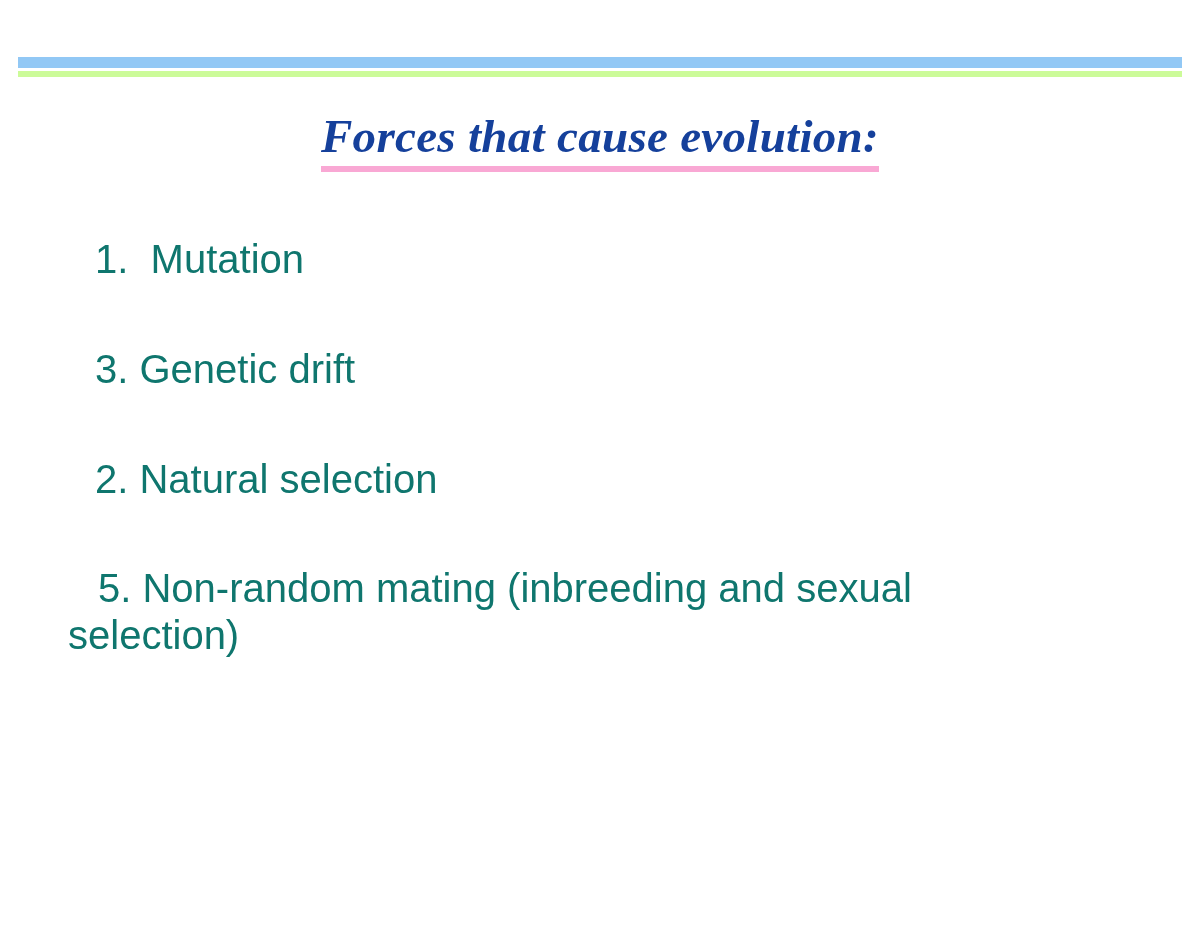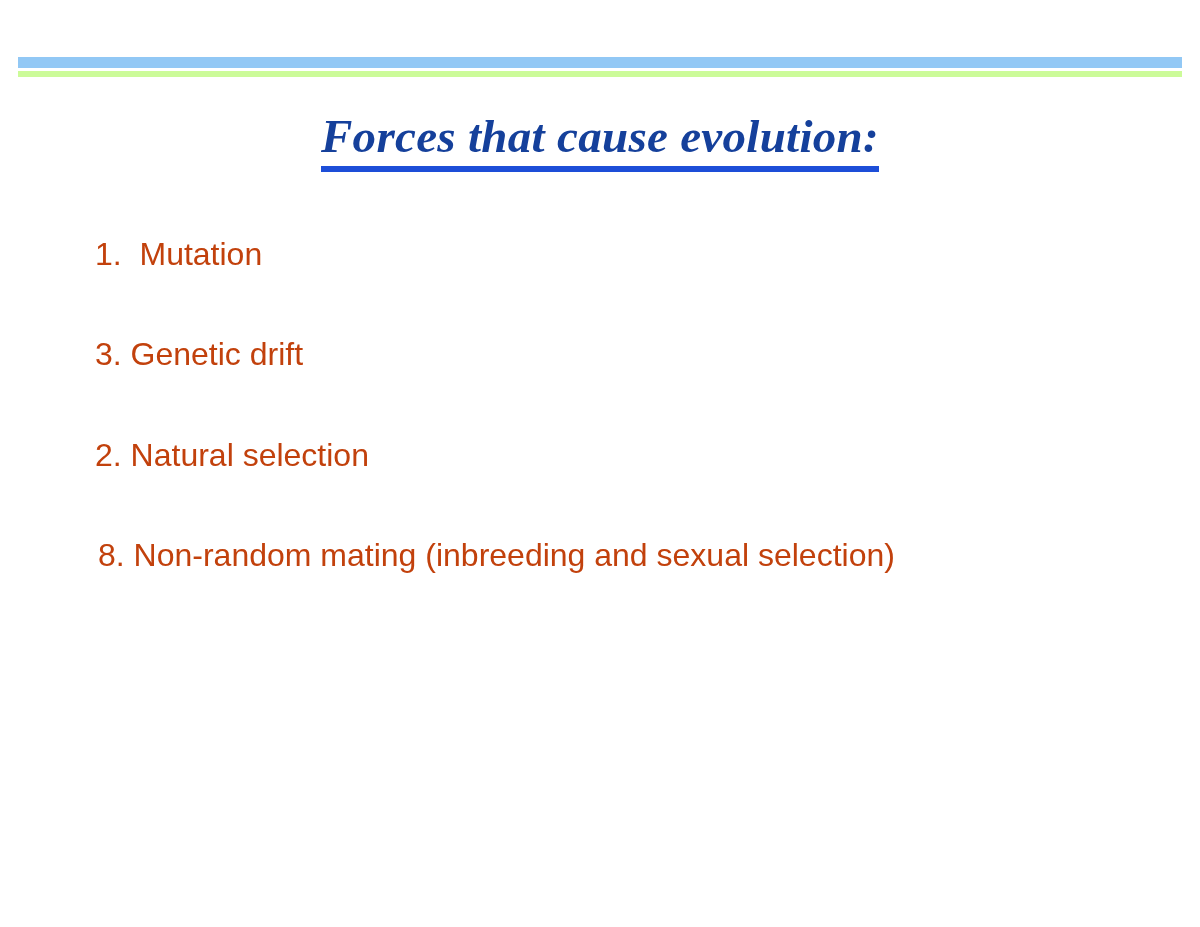--- a/index.html
+++ b/index.html
@@ -49,35 +49,35 @@
   .title {
     display: inline-block;
     font-family: "Liberation Serif", serif;
     font-style: italic;
     font-weight: 700;
     font-size: 47px;
     line-height: 1.12;
     color: #15409B;
     letter-spacing: 0.3px;
     padding-bottom: 3px;
-    border-bottom: 6px solid #1d4ed8;
+    border-bottom: 6px solid #f9a8d4;
   }
 
   
   .body-list {
     position: absolute;
     top: 236px;
     left: 68px;
     width: 1010px;
   }
   .list-item {
     font-family: "Liberation Sans", sans-serif;
-    font-size: 32px;
+    font-size: 40px;
     line-height: 1.17;
-    color: #c2410c;
+    color: #0f766e;
     margin: 0 0 63px 0;
     white-space: pre-wrap;
     text-indent: 27px;
   }
   .list-item.tight-indent {
     text-indent: 30px;
     margin-bottom: 0;
   }
 </style>
 </head>
@@ -94,16 +94,16 @@
   </div>
 
   <div class="body-list">
     <p class="list-item">1.  Mutation</p>
 
 
     <p class="list-item">3. Genetic drift</p>
 
     <p class="list-item">2. Natural selection</p>
 
-    <p class="list-item tight-indent">8. Non-random mating (inbreeding and sexual selection)</p>
+    <p class="list-item tight-indent">5. Non-random mating (inbreeding and sexual selection)</p>
   </div>
 
 </div>
 
 </body></html>

